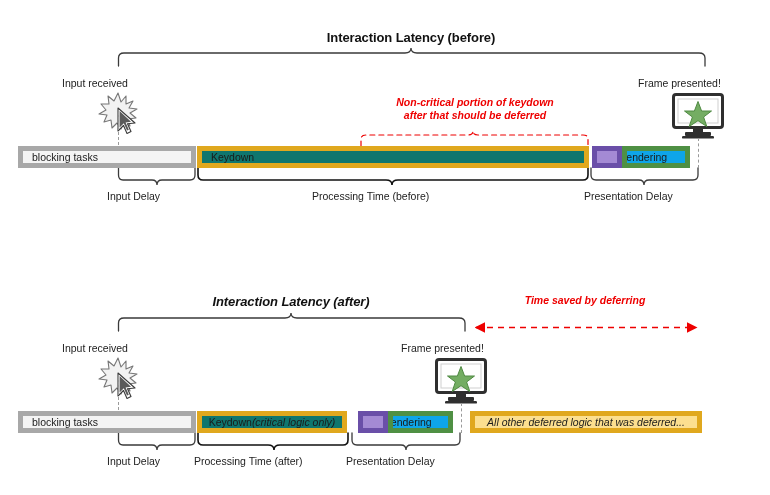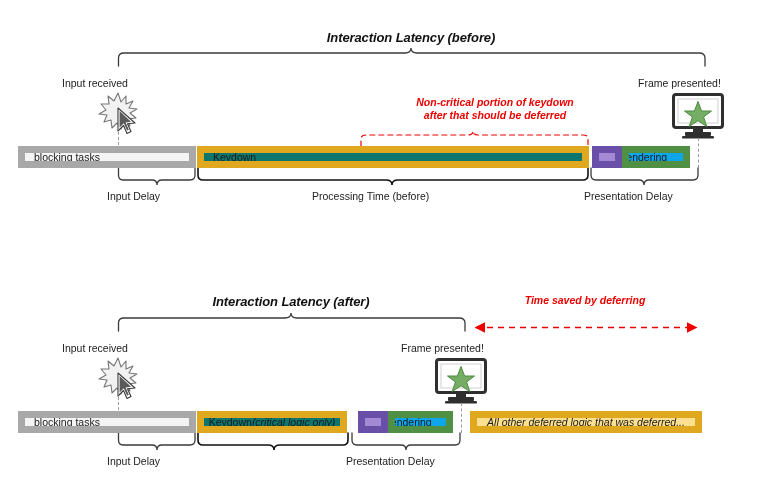--- a/index.html
+++ b/index.html
@@ -48,23 +48,23 @@
     text-align: center;
     line-height: 13px;
     white-space: nowrap;
   }
 
   
   .bar {
     position: absolute;
     height: 22px;
     box-sizing: border-box;
-    border: 7px solid #22c55e;
+    border: 5px solid #22c55e;
     display: flex;
-    align-items: center;
+    align-items: flex-end;
     font-size: 10.5px;
     color: #1a1a1a;
     overflow: hidden;
     white-space: nowrap;
   }
   .bar .bar-label { padding-left: 9px; }
   .bar.centered { justify-content: center; }
   .bar.centered .bar-label { padding-left: 0; }
 
   .bar-blocking {
@@ -155,27 +155,27 @@
       <path d="M118.5,433 L118.5,440 Q118.5,445 123,445 L152,445 Q157,445 157,450 Q157,445 162,445 L190,445 Q195,445 195,440 L195,433"></path>
     </g>
     <g stroke="#111111" stroke-width="1.6" fill="none" stroke-linecap="round">
       <path d="M198,433 L198,440 Q198,445 203,445 L268,445 Q274,445 274,450 Q274,445 280,445 L343,445 Q348,445 348,440 L348,433"></path>
     </g>
     <g stroke="#3a3a3a" stroke-width="1.3" fill="none" stroke-linecap="round">
       <path d="M352,433 L352,440 Q352,445 357,445 L401,445 Q406,445 406,450 Q406,445 411,445 L455,445 Q460,445 460,440 L460,433"></path>
     </g>
   </svg>
 
-  <div class="section-title" style="left:211px; top:30px; width:400px;font-style:italic;">Interaction Latency (before)</div>
+  <div class="section-title" style="left:211px; top:30px; width:400px;">Interaction Latency (before)</div>
 
   <div class="anno" style="left:62px; top:77px; width:120px;">Input received</div>
 
   <div class="anno" style="left:638px; top:77px; width:120px;">Frame presented!</div>
 
-  <div class="red-note" style="left:378px; top:96px; width:234px;">
+  <div class="red-note" style="left:358px; top:96px; width:234px;">
     <span>Non-critical portion of keydown</span><br>
     <span>after that should be deferred</span>
   </div>
 
   <div class="icon-burst" style="left:96px; top:90px;">
     <svg width="48" height="48" viewBox="0 0 48 48">
       <g>
         <polygon points="22,3 25,12 30,6 30,14 37,11 33,18 41,19 34,23 40,28 32,29 34,36 27,32 25,39 21,33 16,38 15,30 8,32 11,25 3,24 10,20 5,14 13,14 12,6 18,11" fill="#f2f2f2" stroke="#777777" stroke-width="1.1" stroke-linejoin="round"></polygon>
       </g>
       <g>
@@ -270,15 +270,16 @@
 
   <div class="bar bar-green centered" style="left:388px; top:411px; width:65px;">
     <span class="bar-label" style="margin-left:-22px;">rendering</span>
   </div>
 
   <div class="bar bar-deferred centered" style="left:470px; top:411px; width:232px;">
     <span class="ital">All other deferred logic that was deferred...</span>
   </div>
 
   <div class="anno" style="left:107px; top:455px; width:100px;">Input Delay</div>
+  <div class="anno" style="left:194px; top:455px; width:160px;">Processing Time (after)</div>
   <div class="anno" style="left:346px; top:455px; width:120px;">Presentation Delay</div>
 
 </div>
 
 </body></html>

